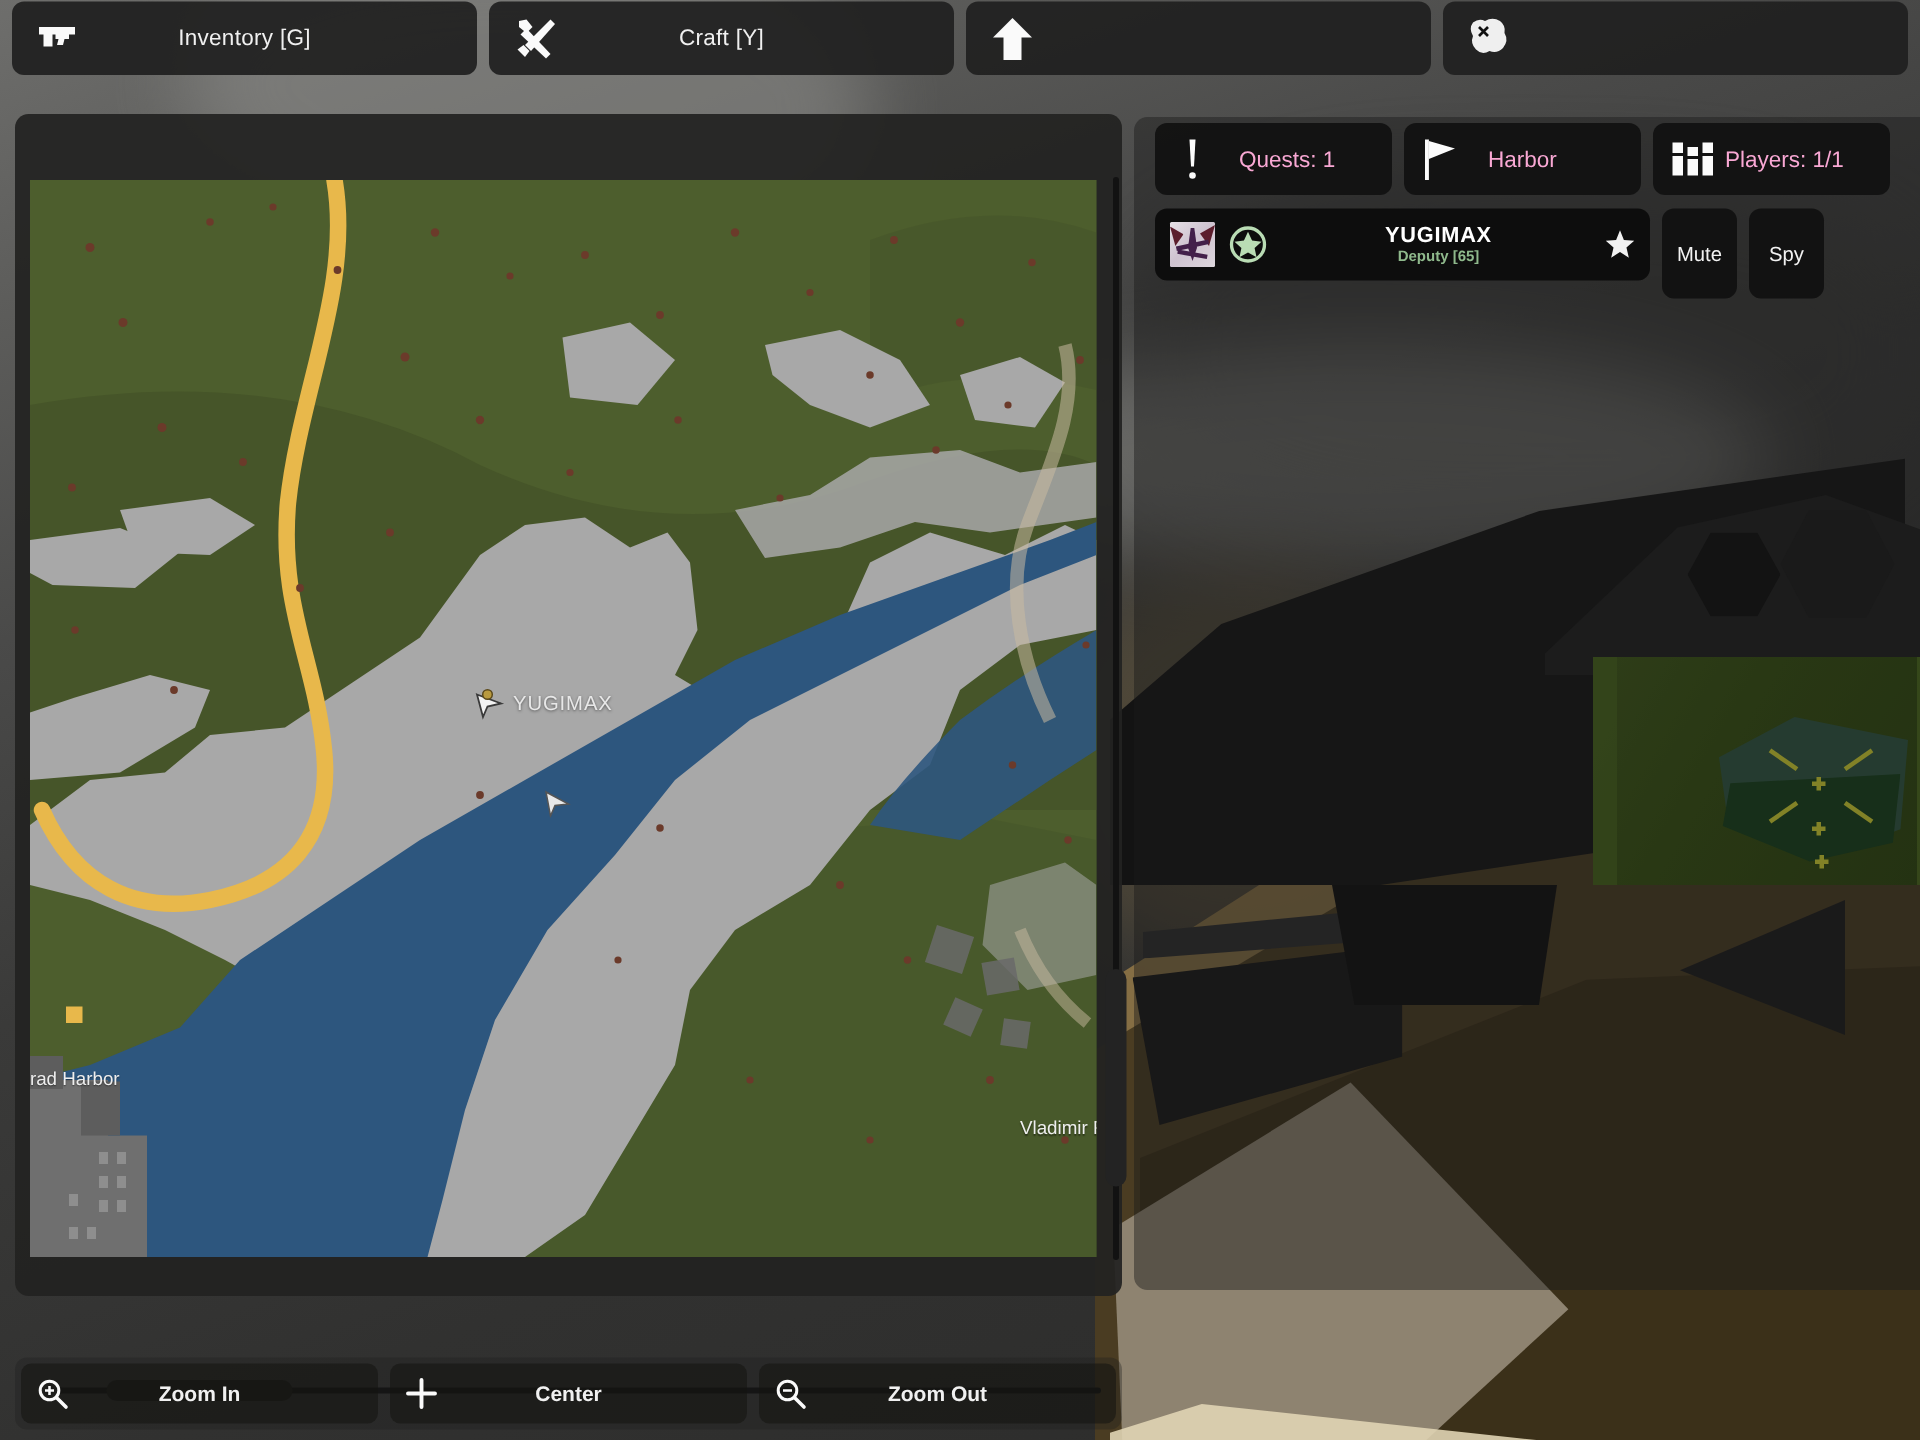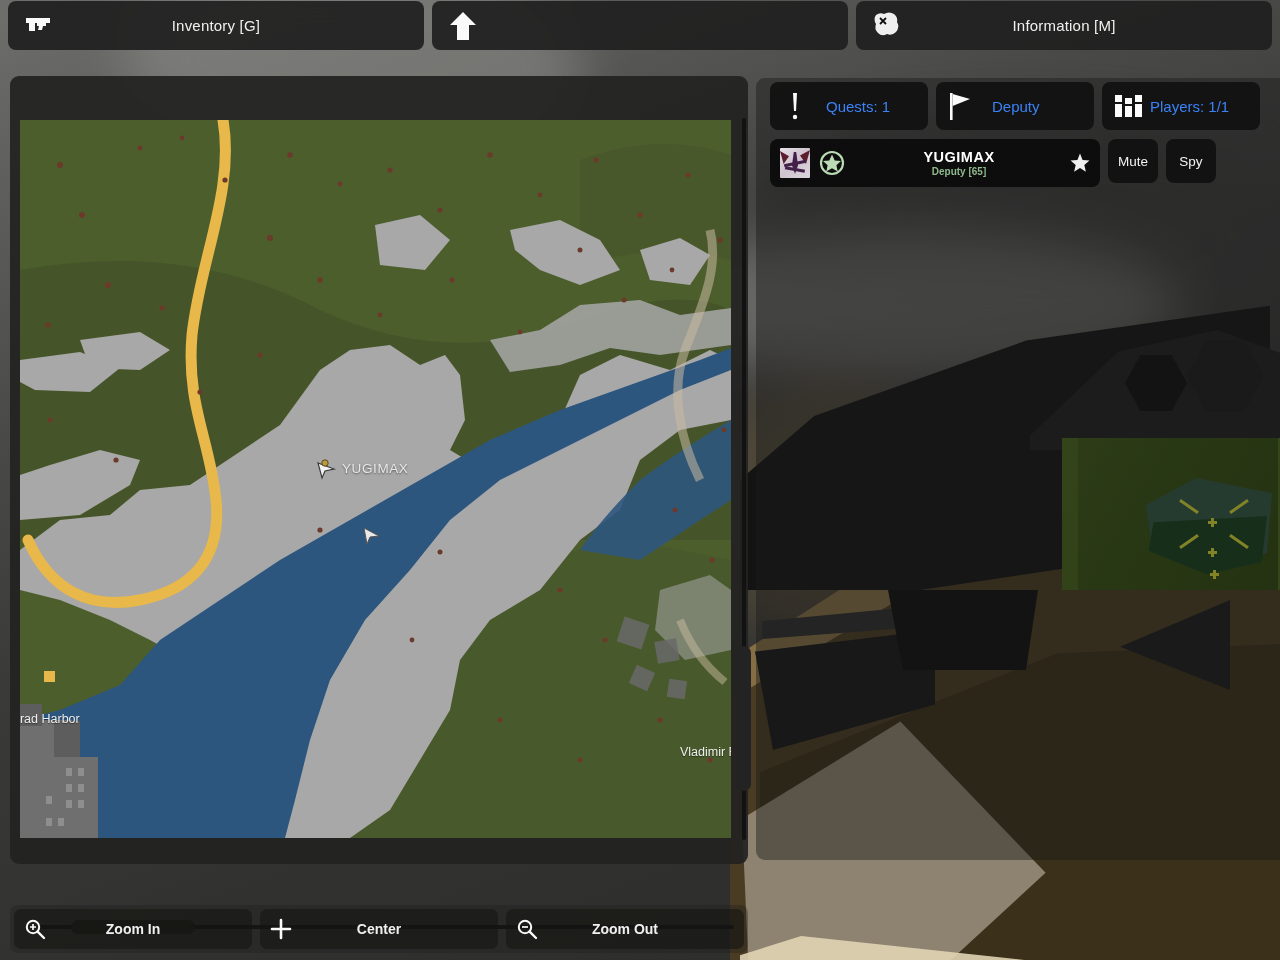--- a/index.html
+++ b/index.html
@@ -173,21 +173,21 @@
     display: flex; align-items: center;
     padding: 0 14px 0 10px;
     cursor: pointer;
     position: relative;
   }
   .chip .chip-ico {
     width: 30px; height: 30px;
     display: flex; align-items: center; justify-content: center;
     margin-right: 6px; flex: 0 0 auto;
   }
-  .chip .chip-label { color: #3b82f6; font-size: 15px; white-space: nowrap; }
+  .chip .chip-label { color: #f9a8d4; font-size: 15px; white-space: nowrap; }
   #chip-quests { width: 158px; }
   #chip-quests .chip-label { margin-left: 10px; }
   #chip-groups { width: 158px; }
   #chip-groups .chip-label { margin-left: 10px; }
   #chip-players { width: 158px; padding-left: 12px; }
 
   .playerrow-wrap {
     position: absolute; left: 14px; top: 61px;
     display: flex; gap: 8px; align-items: stretch;
   }
@@ -215,21 +215,21 @@
     margin-right: 28px;
   }
   .pname { color: #ffffff; font-size: 14.5px; font-weight: bold; letter-spacing: .5px; }
   .prank { color: #8fb98c; font-size: 10px; font-weight: bold; }
   .starbtn {
     position: absolute; right: 8px; top: 50%; transform: translateY(-50%);
     width: 24px; height: 24px; cursor: pointer;
     display: flex; align-items: center; justify-content: center;
   }
   .actionbtn {
-    width: 50px; height: 44px;
+    width: 50px; height: 60px;
     background: rgba(18,18,18,.97);
     border-radius: 8px;
     display: flex; align-items: center; justify-content: center;
     color: #f2f2f2; font-size: 13.5px; cursor: pointer;
   }
 
   
   .bottombar {
     position: absolute; left: 10px; top: 905px;
     width: 738px; height: 48px;
@@ -303,37 +303,49 @@
 
     <div class="navbtn">
       <span class="nav-ico">
         <svg width="30" height="26" viewBox="0 0 30 26" aria-hidden="true">
           <path d="M2 5 h24 v5 h-4 v3 h-3 l-1 4 h-4 l1 -4 h-2 v-3 h-2 v8 h-6 v-8 h-3 z" fill="#fafafa"></path>
         </svg>
       </span>
       <span class="nav-label">Inventory [G]</span>
     </div>
 
+    <div class="navbtn">
+      <span class="nav-ico">
+        <svg width="30" height="30" viewBox="0 0 30 30" aria-hidden="true">
+          <g fill="#fafafa">
+            <path d="M4 3 l5 -1 l4 5 l-4 4 l-5 -4 z"></path>
+            <path d="M9 8 l16 17 l-3 3 l-17 -16 z"></path>
+            <path d="M25 2 l3 3 l-16 18 l-4 -4 z"></path>
+            <path d="M3 22 l4 -3 l4 4 l-3 4 l-2 -2 l-3 -3 z"></path>
+          </g>
+        </svg>
+      </span>
+      <span class="nav-label">Craft [Y]</span>
+    </div>
 
     <div class="navbtn">
       <span class="nav-ico">
         <svg width="28" height="30" viewBox="0 0 28 30" aria-hidden="true">
           <path d="M14 1 L27 14 H20 V29 H8 V14 H1 Z" fill="#fafafa"></path>
         </svg>
       </span>
     </div>
 
     <div class="navbtn">
       <span class="nav-ico">
         <svg width="30" height="30" viewBox="0 0 30 30" aria-hidden="true">
           <path d="M4 4 q4 -3 8 -1 q5 -3 10 0 q4 3 3 8 q3 5 -1 10 q-4 4 -9 2 q-5 3 -9 -1 q-4 -4 -2 -9 q-3 -5 0 -9 z" fill="#efefef"></path>
           <path d="M8 7 l6 6 M14 7 l-6 6" stroke="#111" stroke-width="1.8"></path>
         </svg>
       </span>
-      <span class="nav-label">Information [M]</span>
     </div>
   </div>
 
   <div class="mappanel">
 
     <div class="mapview">
       <svg class="map-svg" width="711" height="718" viewBox="0 0 711 718" aria-hidden="true">
         <rect x="0" y="0" width="711" height="718" fill="#4d5e2d"></rect>
 
         <path d="M0 150 Q170 120 300 190 Q430 250 560 200 Q660 165 711 190 L711 420 L0 420 Z" fill="#465529"></path>
@@ -476,21 +488,21 @@
         <span class="chip-label">Quests: 1</span>
       </div>
 
       <div class="chip" id="chip-groups">
         <span class="chip-ico">
           <svg width="26" height="30" viewBox="0 0 26 30" aria-hidden="true">
             <rect x="2" y="2" width="2.6" height="27" fill="#fbfbfb"></rect>
             <path d="M4.6 3 L22 8 L4.6 15 Z" fill="#fbfbfb"></path>
           </svg>
         </span>
-        <span class="chip-label">Deputy</span>
+        <span class="chip-label">Harbor</span>
       </div>
 
       <div class="chip" id="chip-players">
         <span class="chip-ico">
           <svg width="30" height="24" viewBox="0 0 30 24" aria-hidden="true">
             <g fill="#fbfbfb">
               <rect x="1" y="1" width="7" height="7"></rect>
                 <rect x="1" y="10" width="7" height="13"></rect>
               <rect x="11" y="4" width="7" height="6"></rect>
                 <rect x="11" y="12" width="7" height="11"></rect>

